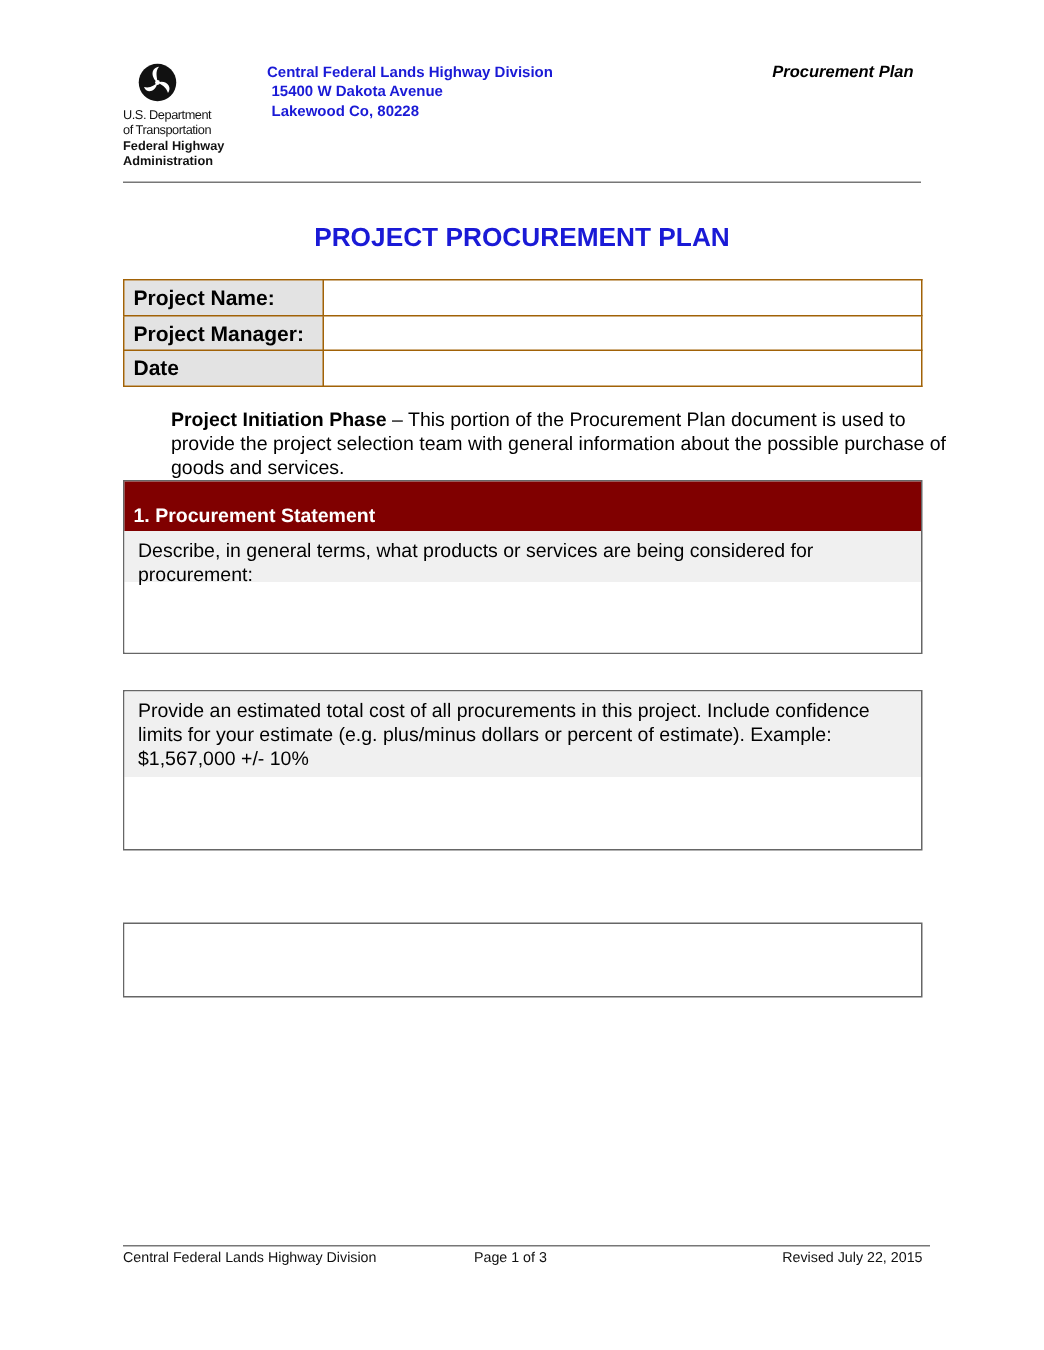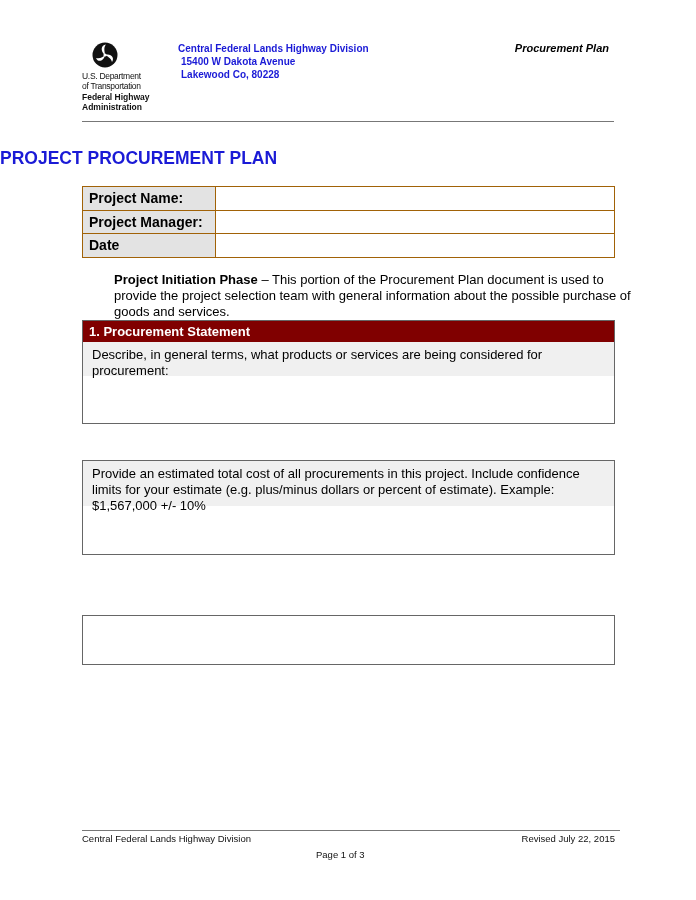--- a/index.html
+++ b/index.html
@@ -12,21 +12,21 @@
     .logo-fhwa { position: absolute; left: 0; top: 53px; font-size: 8.5px; line-height: 9.5px; font-weight: bold; white-space: pre; color: #111; }
 
     .address { position: absolute; left: 178px; top: 42px; font-size: 10px; line-height: 13px; font-weight: bold; color: #1a1ad6; }
     .address div { white-space: pre; }
     .address .a2, .address .a3 { padding-left: 3px; }
 
     .doc-type { position: absolute; right: 87px; top: 42px; font-size: 11px; font-weight: bold; font-style: italic; }
 
     .hr-top { position: absolute; left: 82px; top: 121px; width: 532px; height: 1px; background: #777; }
 
-    .title { position: absolute; left: 0; width: 696px; top: 148px; font-size: 17.5px; font-weight: bold; color: #1a1ad6; }
+    .title { position: absolute; left: 0; width: 696px; top: 148px; text-align: center; font-size: 17.5px; font-weight: bold; color: #1a1ad6; }
 
     .info-table { position: absolute; left: 82px; top: 186px; width: 533px; border-collapse: collapse; }
     .info-table td { border: 1px solid #a16207; height: 23.5px; font-size: 14px; }
     .info-table td.lbl { width: 133px; background: #e3e3e3; font-weight: bold; padding-left: 6px; }
     .info-table td.val { background: #fff; }
 
     .intro { position: absolute; left: 82px; top: 272px; width: 535px; font-size: 13px; line-height: 16px; margin-left: 32px; }
     .intro b { font-weight: bold; }
 
     .section { position: absolute; left: 82px; width: 533px; border: 1px solid #666; background: #fff; }
@@ -79,30 +79,30 @@
   <tr>
     <td class="lbl">Date</td>
     <td class="val"></td>
   </tr>
 </tbody>
   </table>
 
 <div class="intro"><b>Project Initiation Phase</b><span> – This portion of the Procurement Plan document is used to provide the project selection team with general information about the possible purchase of goods and services.</span></div>
 
 <div class="section" style="top:320px;">
-  <div class="sec-head" style="height:21px; padding-bottom:3px;">1.  Procurement Statement</div>
+  <div class="sec-head" style="height:33px; padding-bottom:3px;">1.  Procurement Statement</div>
   <div class="sec-desc" style="height:34px;">Describe, in general  terms, what products or services are being considered for procurement:</div>
   <div class="sec-body" style="height:47px;"></div>
 </div>
 
 <div class="section" style="top:460px;">
-  <div class="sec-desc" style="height:45px;">Provide an estimated total cost of all procurements in this project.  Include confidence limits for your estimate (e.g. plus/minus dollars or percent of estimate).  Example: $1,567,000 +/- 10%</div>
+  <div class="sec-desc" style="height:57px;">Provide an estimated total cost of all procurements in this project.  Include confidence limits for your estimate (e.g. plus/minus dollars or percent of estimate).  Example: $1,567,000 +/- 10%</div>
   <div class="sec-body" style="height:48px;"></div>
 </div>
 
 <div class="section" style="top:615px;">
   <div class="sec-body" style="height:48px;"></div>
 </div>
 
 <div class="hr-foot"></div>
 <div class="footer" style="left:82px;">Central Federal Lands Highway Division</div>
-<div class="footer" style="left:316px;margin-top:16px;">Page 1 of 3</div>
+<div class="footer" style="left:316px;">Page 1 of 3</div>
 <div class="footer" style="right:81px;">Revised July 22, 2015</div>
 
 </body></html>

